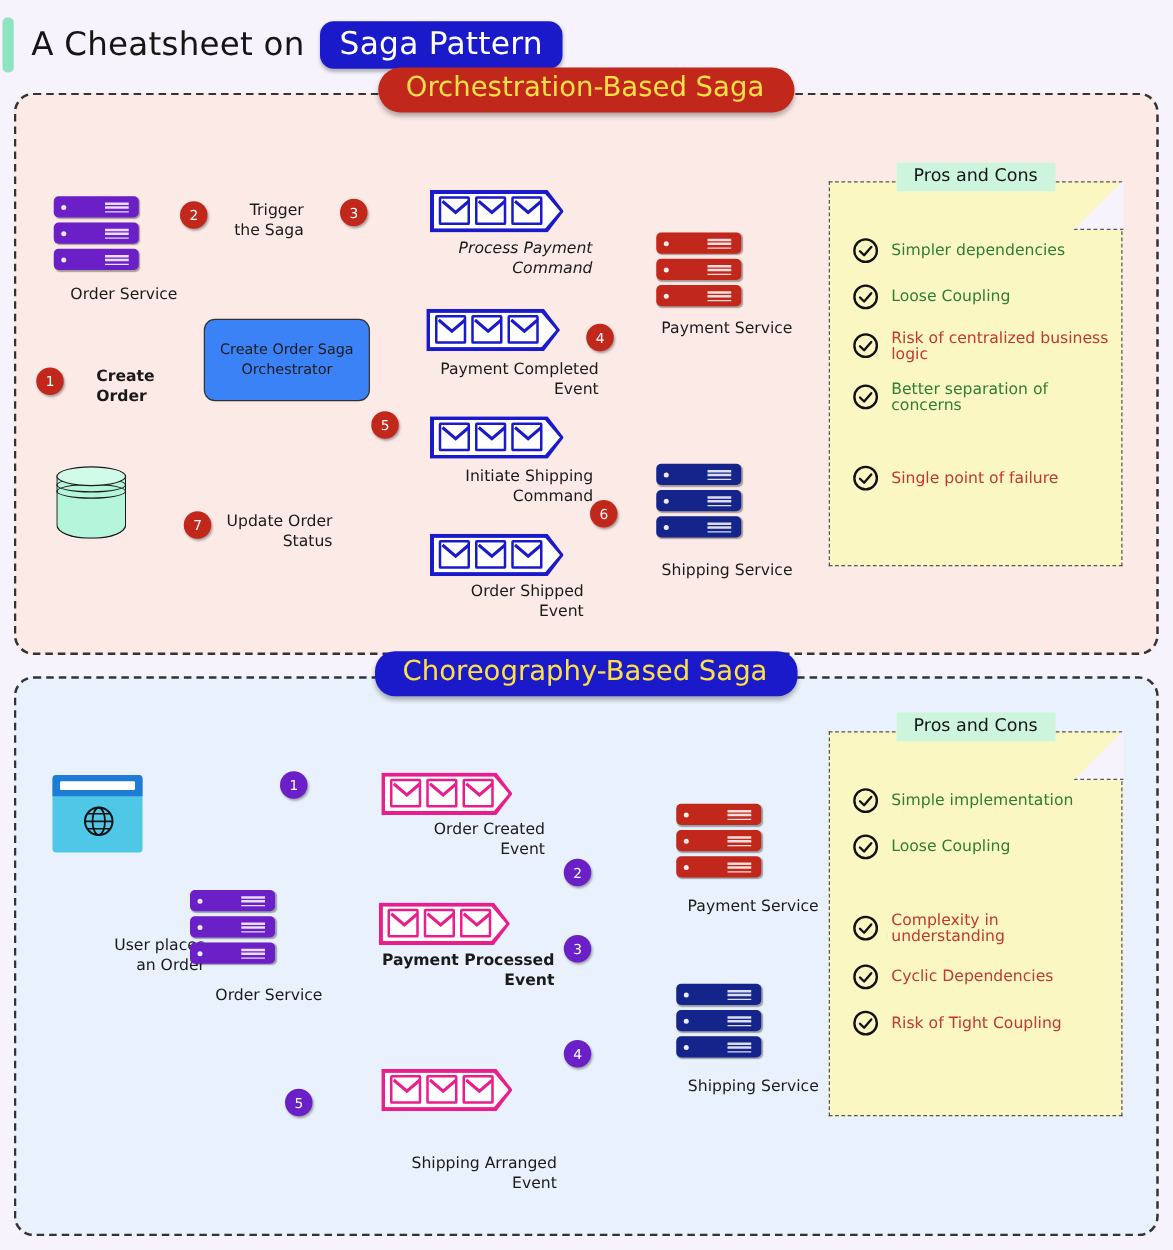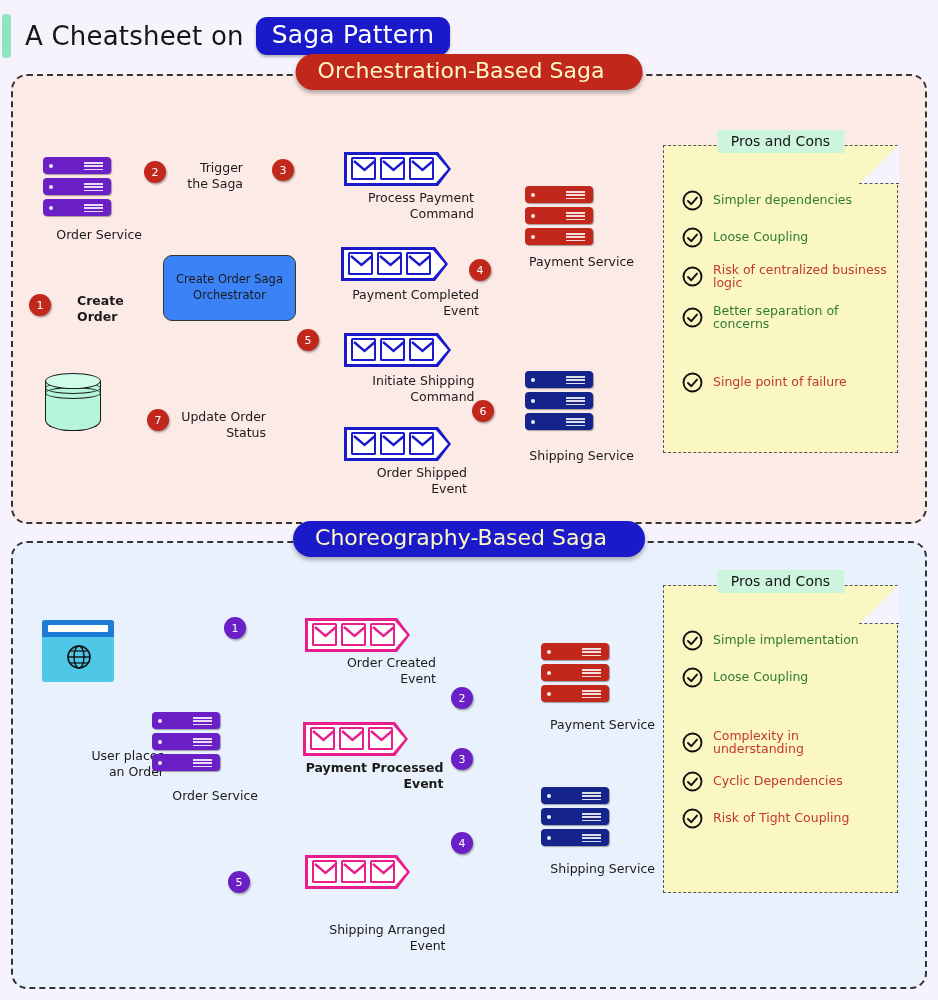--- a/index.html
+++ b/index.html
@@ -21,25 +21,25 @@
     box-shadow: 0 2px 3px rgba(0,0,0,.28);
   }
 
   
   .panel { position: absolute; border: 2px dashed #333; border-radius: 16px; }
   #panel-orch { left: 11px; top: 74px; width: 916px; height: 450px; background: #FCEAE7; }
   #panel-chor { left: 11px; top: 541px; width: 916px; height: 448px; background: #E9F1FC; }
 
   .section-badge {
     position: absolute; top: -22px; left: 50%; transform: translateX(-50%);
-    color: #fef9c3; font-size: 22px; padding: 4px 38px 7px 22px; border-radius: 20px;
+    color: #fde047; font-size: 22px; padding: 4px 24px 7px 22px; border-radius: 20px;
     white-space: nowrap; box-shadow: 0 3px 4px rgba(0,0,0,.3);
   }
   #badge-orch { background: #C1271B; }
-  #badge-chor { background: #1A1ACB; }
+  #badge-chor { background: #1A1ACB; border-radius: 16px; }
   .node-label {
     position: absolute; text-align: right; font-size: 12.5px; color: #1a1a1a;
     line-height: 1.25; white-space: pre-line; transform: translateX(-50%);
   }
 
   
   .server { position: absolute; width: 68px; height: 60px; }
   .server .slot {
     position: absolute; left: 0; width: 68px; height: 17px; border-radius: 4px;
     box-shadow: 1px 1px 1px rgba(0,0,0,.35);
@@ -243,21 +243,21 @@
             <path d="M2 3 L12.5 12 L23 3" stroke="#1A1ACB" stroke-width="2.4" fill="none"></path>
           </svg>
         </span>
       <span class="env">
           <svg width="25" height="23" viewBox="0 0 25 23">
             <path d="M2 3 L12.5 12 L23 3" stroke="#1A1ACB" stroke-width="2.4" fill="none"></path>
           </svg>
         </span>
     </div>
   </div>
-  <div class="node-label" style="left:394px; top:190px; width:160px;">Process Payment
+  <div class="node-label" style="left:394px; top:190px; width:160px;font-style:italic;">Process Payment
 Command</div>
 
   <div class="queue" style="left:341px; top:247px; width:107px; color:#1A1ACB;">
     <div class="shape-outer" style="background:#1A1ACB;"></div>
     <div class="shape-inner"></div>
     <div class="envs">
       <span class="env">
           <svg width="25" height="23" viewBox="0 0 25 23">
             <path d="M2 3 L12.5 12 L23 3" stroke="#1A1ACB" stroke-width="2.4" fill="none"></path>
           </svg>

